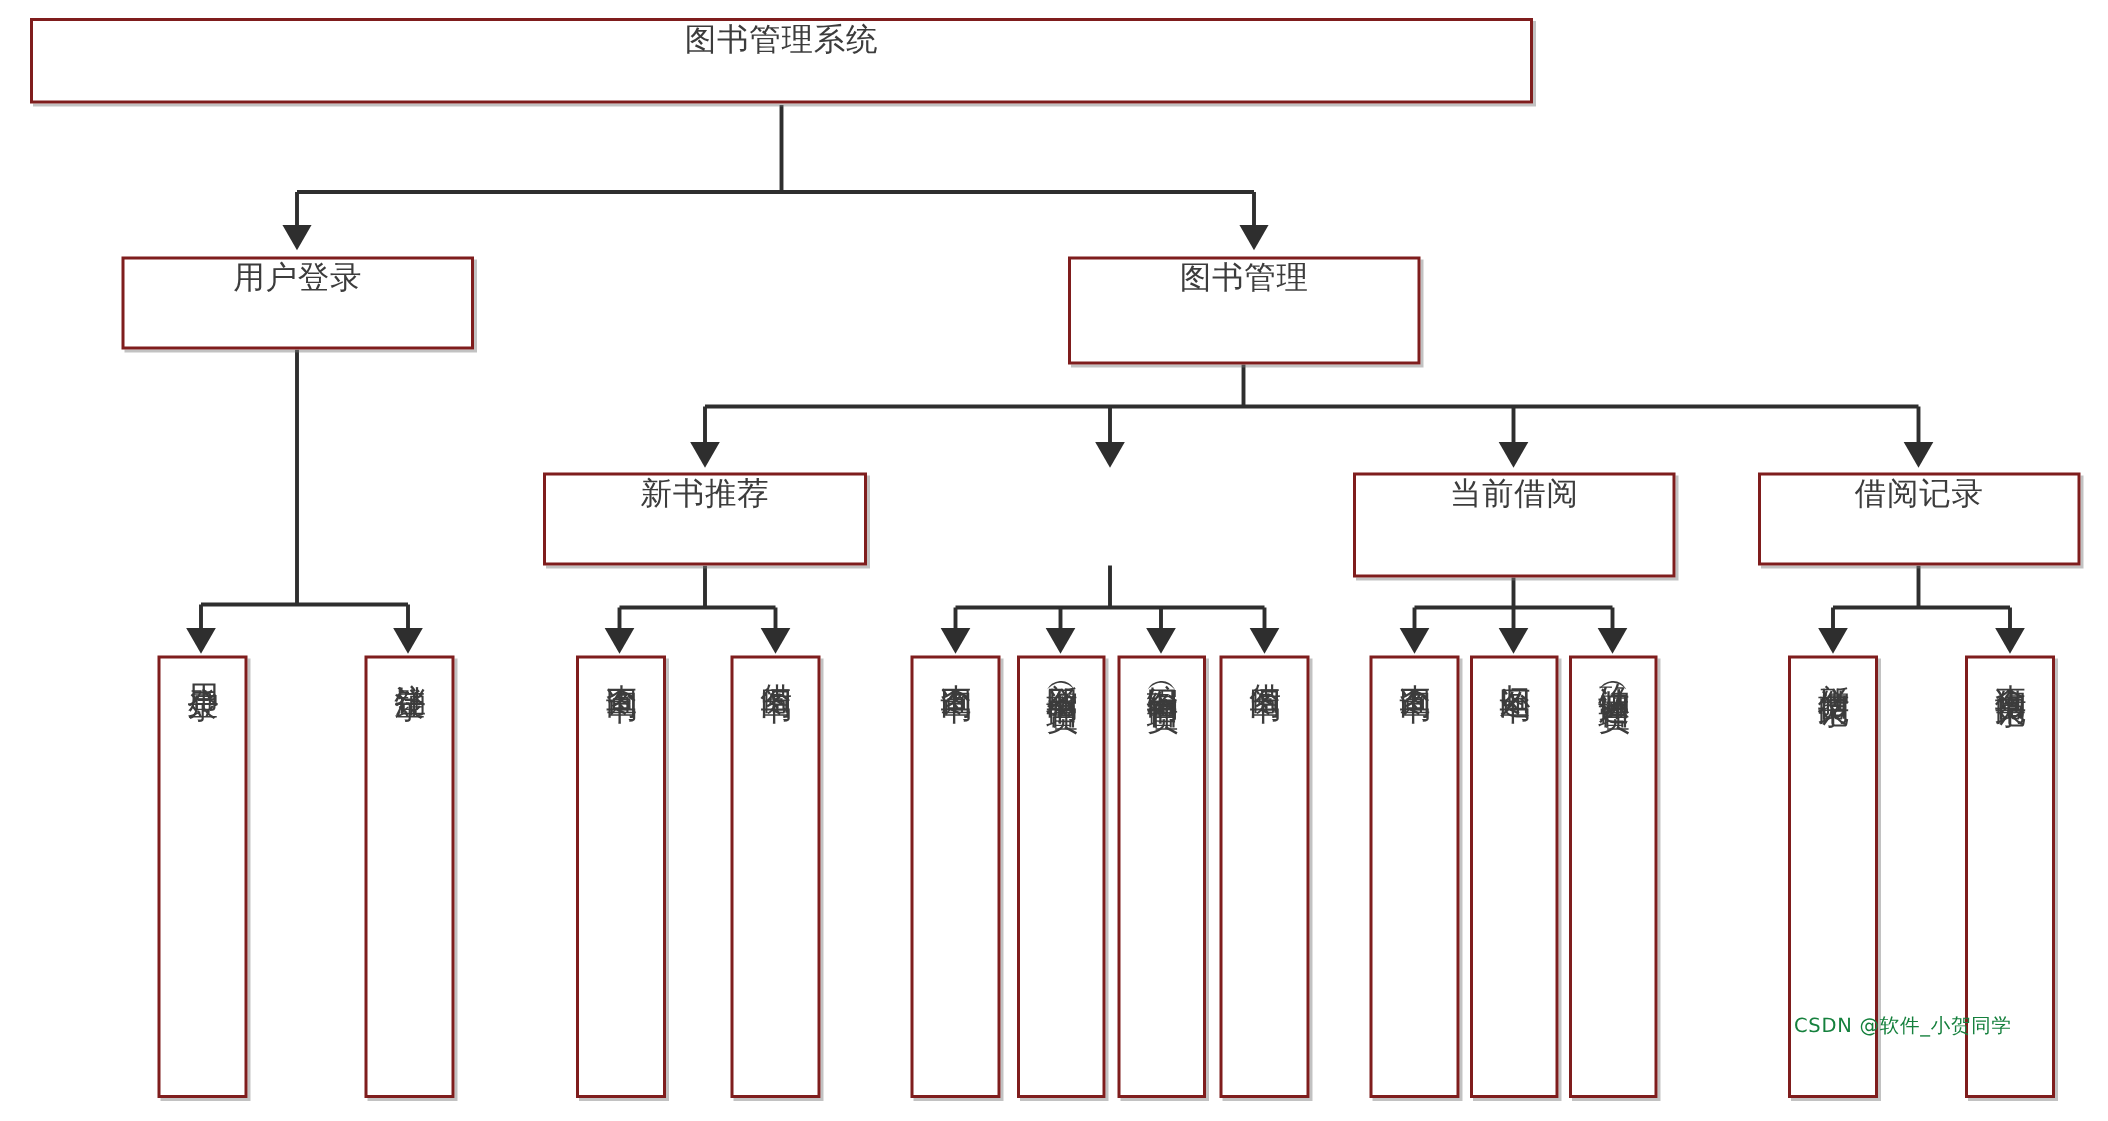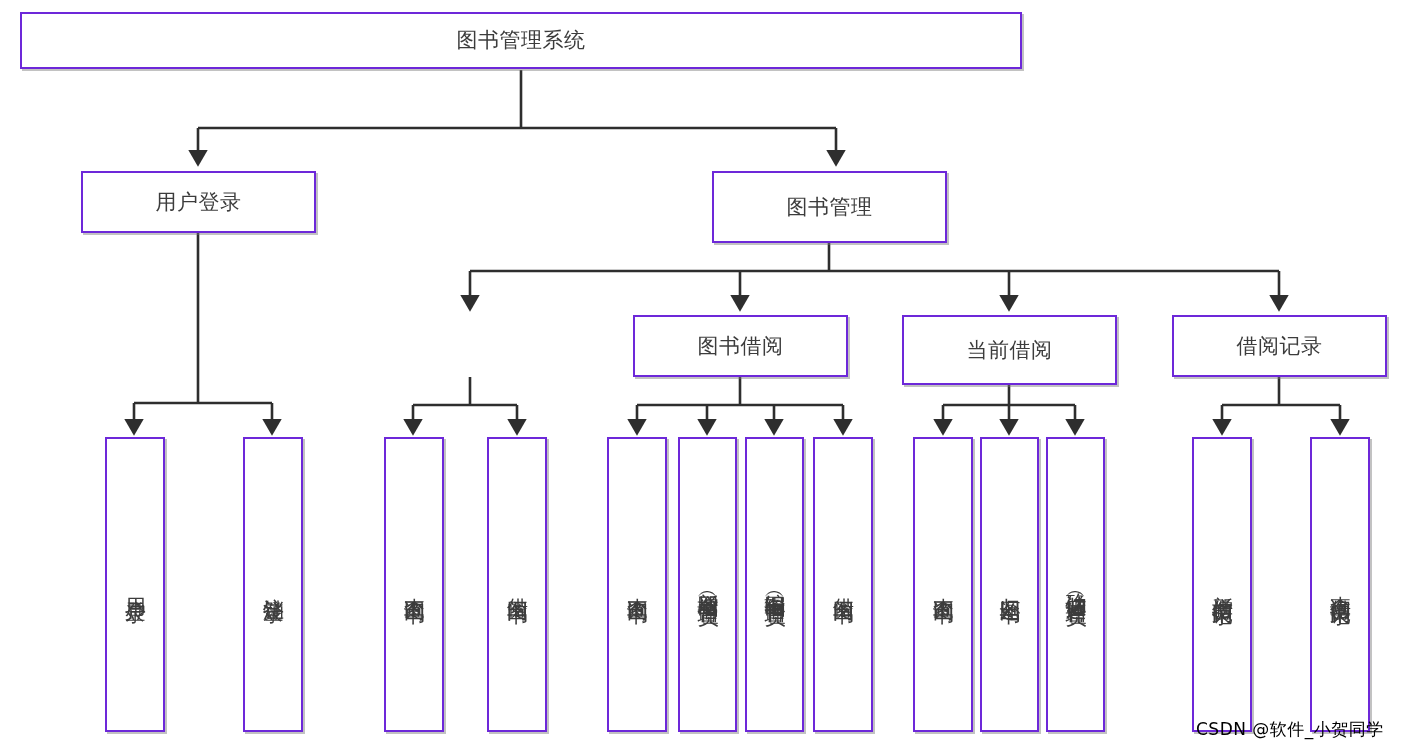--- a/index.html
+++ b/index.html
@@ -5,45 +5,45 @@
   html,body{margin:0;padding:0;background:#ffffff;}
   body{
     width:1405px;height:747px;overflow:hidden;
     font-family:"DejaVu Sans","Liberation Sans",sans-serif;
   }
   #diagram-root{position:relative;width:1405px;height:747px;background:#fff;}
   svg#flow{position:absolute;left:0;top:0;width:1405px;height:747px;}
   .node-box{
     position:absolute;
     background:#ffffff;
-    border:2px solid #6d28d9;
+    border:2px solid #7f1d1d;
     box-sizing:border-box;
     box-shadow:2px 2px 0 rgba(120,120,120,0.45);
-    display:flex;align-items:center;justify-content:center;
+    display:flex;align-items:flex-start;justify-content:center;
   }
   .node-label{
     color:#3c3c3c;
     font-size:21px;
     line-height:1.18;
     letter-spacing:0.5px;
     white-space:nowrap;
     text-align:center;
   }
   .node-label.vertical{
     writing-mode:vertical-rl;
     text-orientation:upright;
     font-size:21px;
     letter-spacing:2px;
     line-height:1;
   }
   .watermark{
     position:absolute;
-    left:1196px;top:718px;
-    font-size:17px;
-    color:#000000;
+    left:1196px;top:675px;
+    font-size:13px;
+    color:#15803d;
     white-space:nowrap;
     letter-spacing:0.5px;
     pointer-events:none;
   }
 </style>
 </head>
 <body>
 
 <div id="diagram-root">
 
@@ -101,22 +101,22 @@
     <span class="node-label">图书管理系统</span>
   </div>
 
   <div class="node-box" style="left:81px;top:171px;width:235px;height:62px;">
     <span class="node-label">用户登录</span>
   </div>
   <div class="node-box" style="left:712px;top:171px;width:235px;height:72px;">
     <span class="node-label">图书管理</span>
   </div>
 
-  <div class="node-box" style="left:633px;top:315px;width:215px;height:62px;">
-    <span class="node-label">图书借阅</span>
+  <div class="node-box" style="left:362px;top:315px;width:216px;height:62px;">
+    <span class="node-label">新书推荐</span>
   </div>
   <div class="node-box" style="left:902px;top:315px;width:215px;height:70px;">
     <span class="node-label">当前借阅</span>
   </div>
   <div class="node-box" style="left:1172px;top:315px;width:215px;height:62px;font-family:Liberation Serif, serif;">
     <span class="node-label">借阅记录</span>
   </div>
 
   <div class="node-box" style="left:105px;top:437px;width:60px;height:295px;">
     <span class="node-label vertical">用户登录</span>

